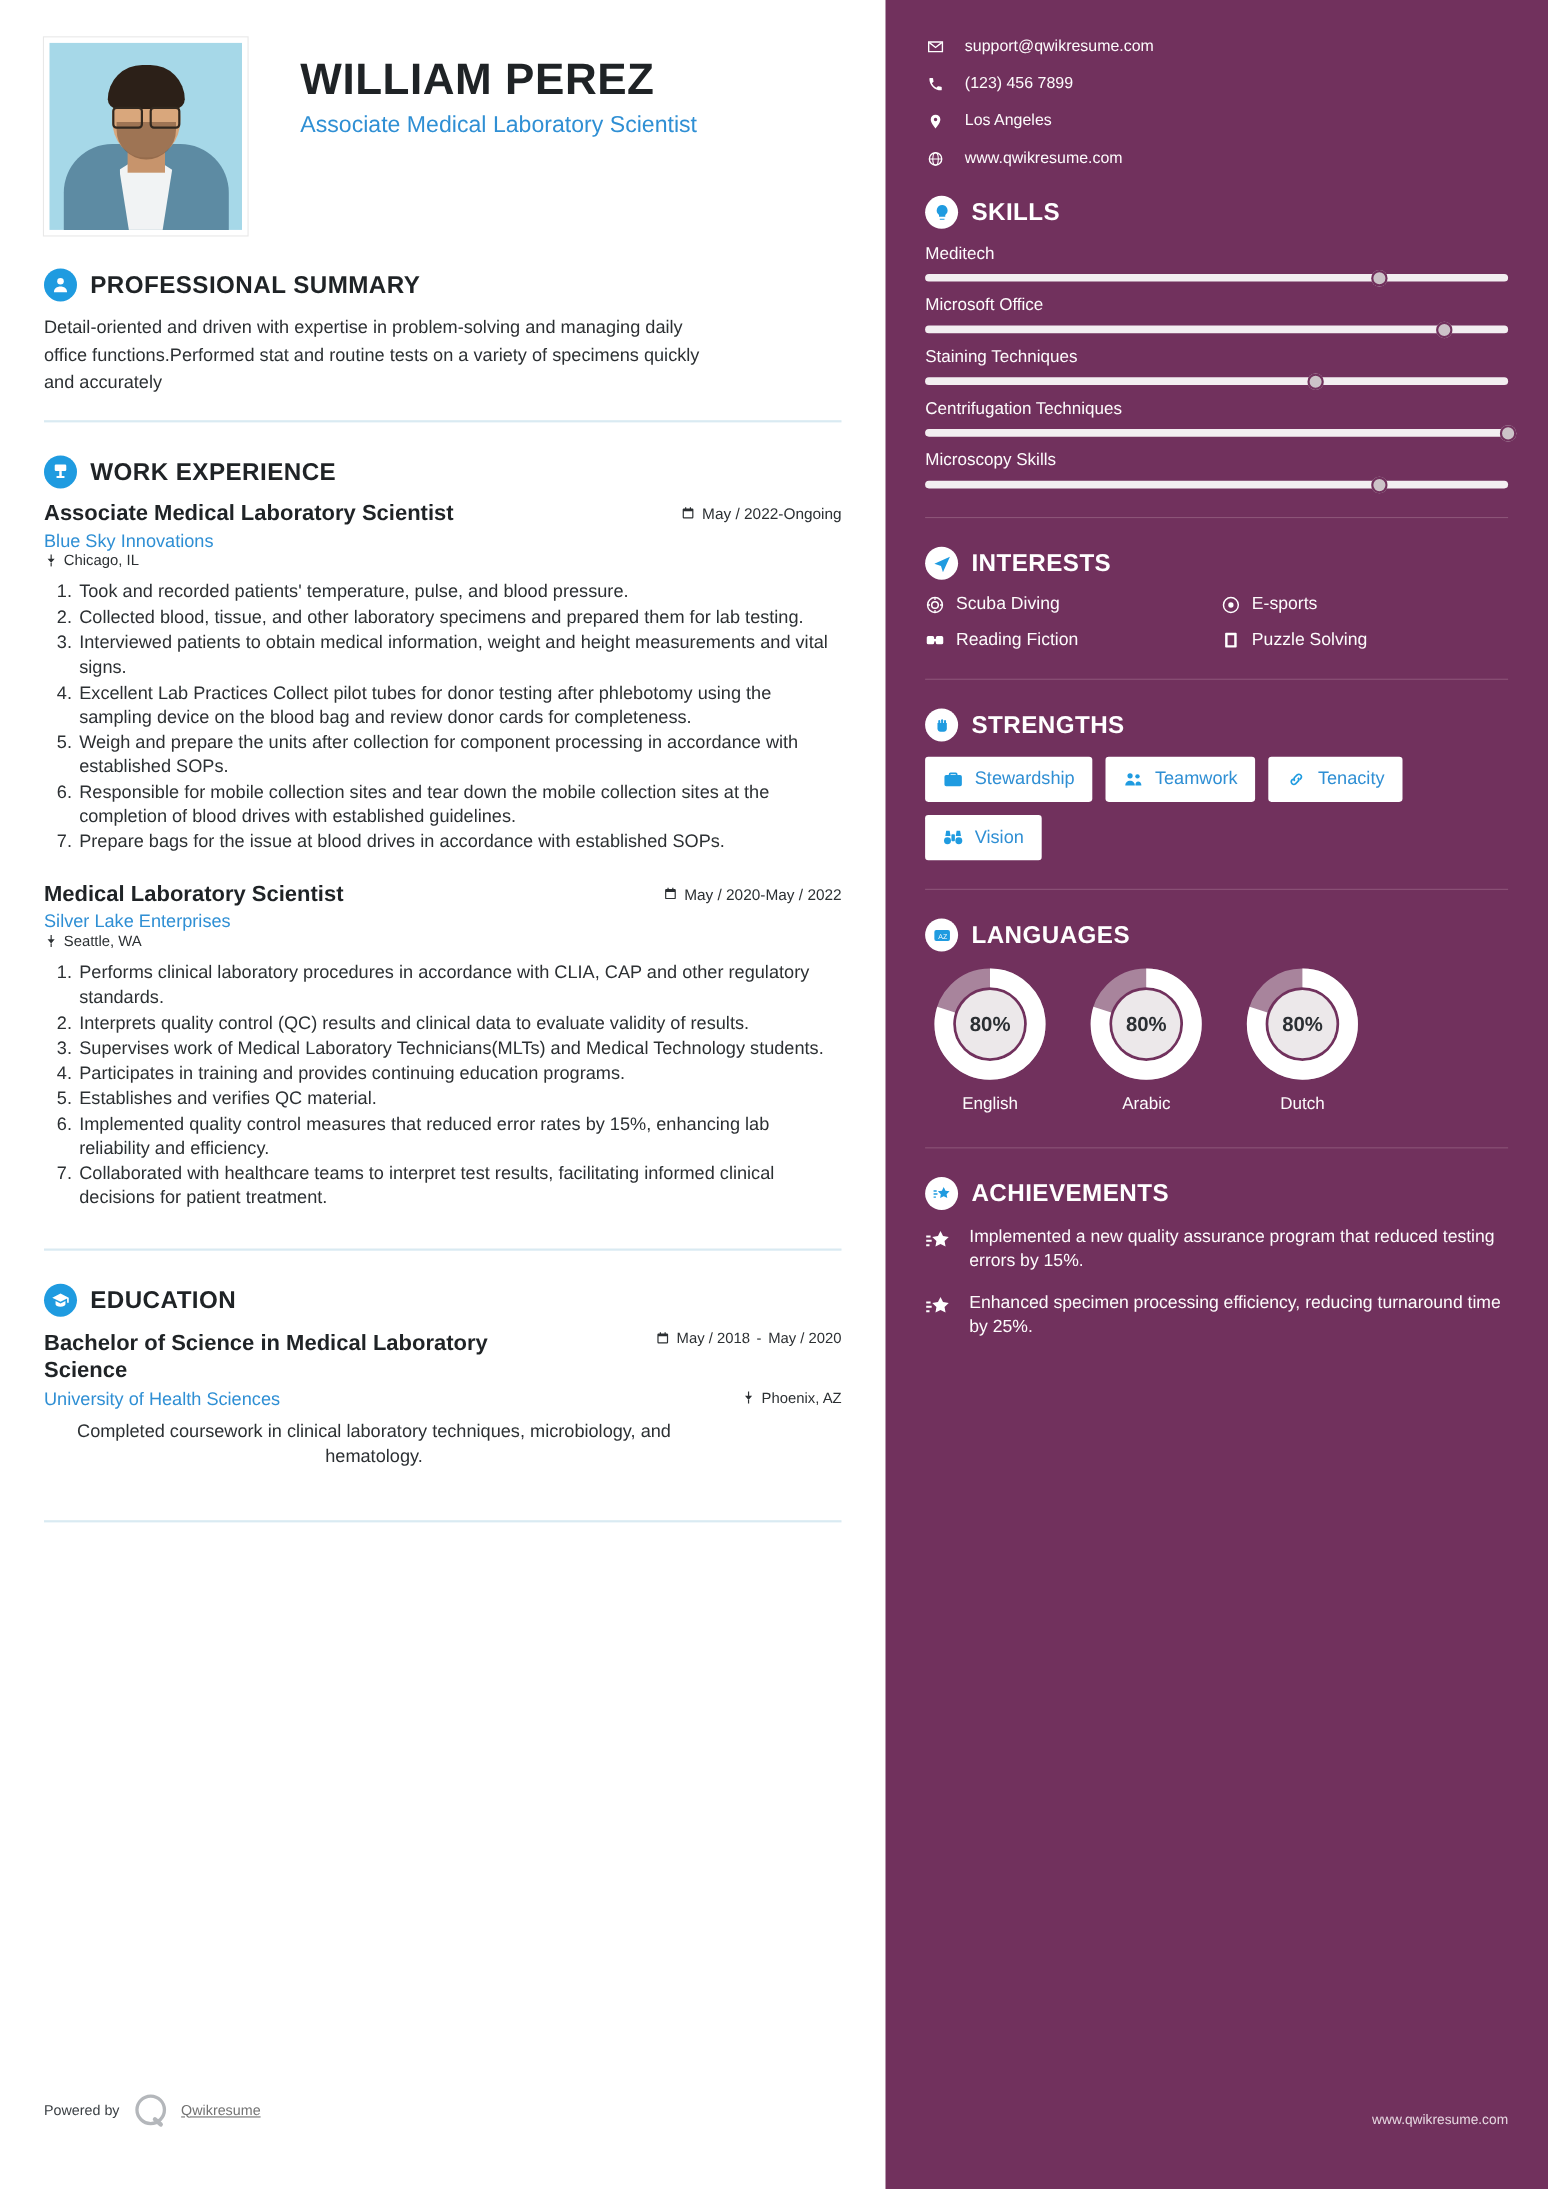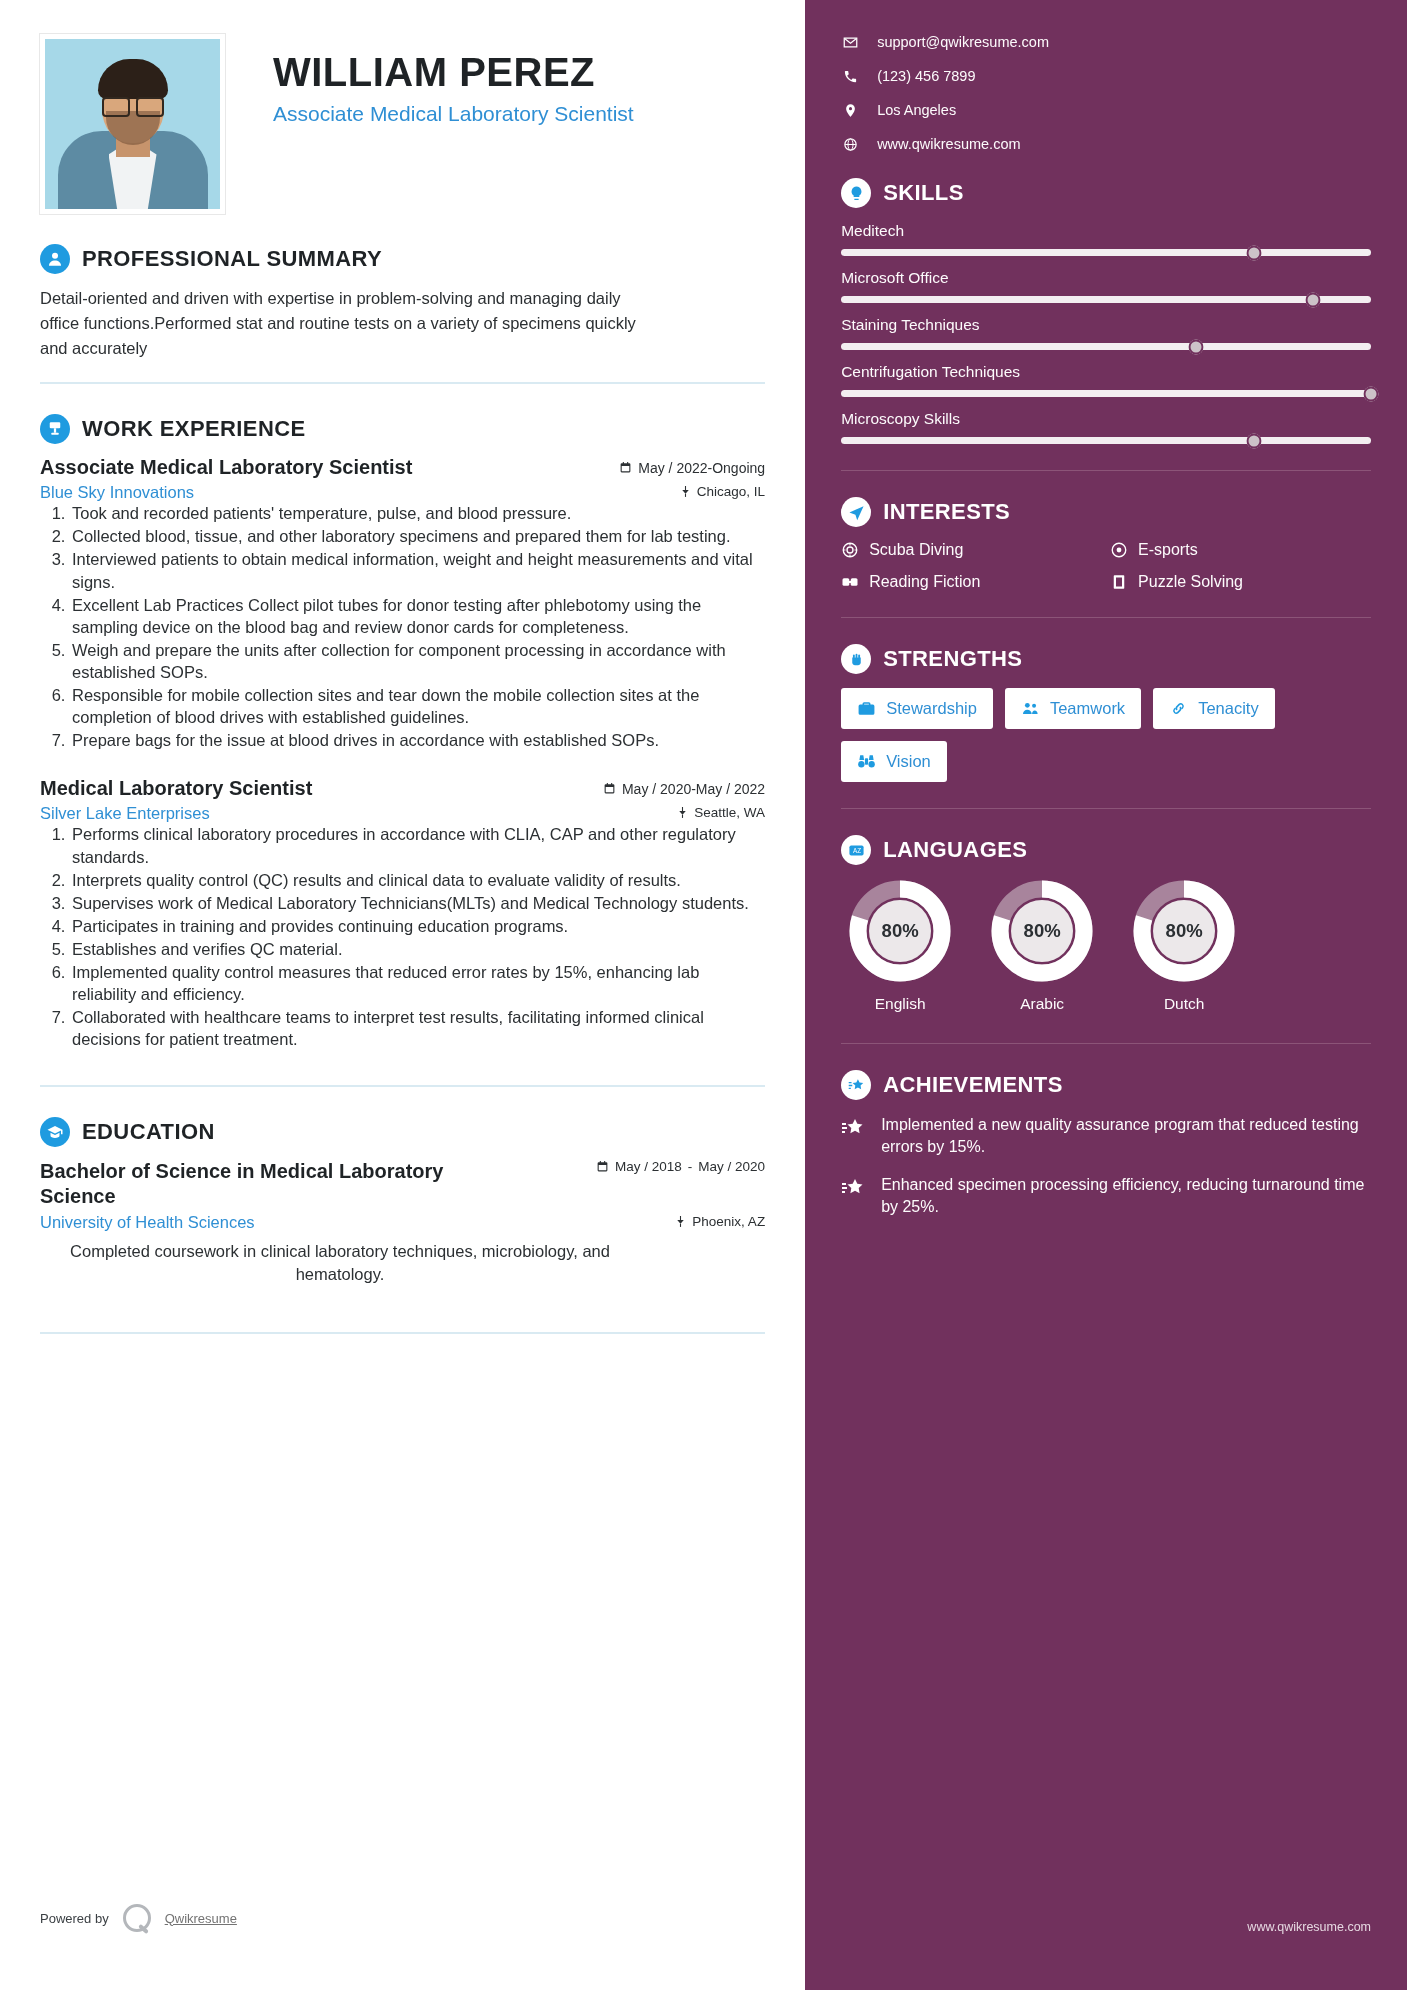--- a/index.html
+++ b/index.html
@@ -127,27 +127,28 @@
   
   .job { margin-top: 8px; }
   .job-row1 {
     display: flex; justify-content: space-between; align-items: baseline;
   }
   .job-name { font-size: 20px; font-weight: 700; color: #1f2326; }
   .job-meta { font-size: 14px; color: #2c3033; display:flex; align-items:center; gap:6px; white-space: nowrap;}
   .job-row2 {
     display: flex; justify-content: space-between; align-items: baseline;
     margin-top: 4px;
+    flex-direction: column;
   }
   .job-company { font-size: 16.5px; color: #2f8fd4; }
   .job-loc { font-size: 13.5px; color: #2c3033; display:flex; align-items:center; gap:5px; }
   .mini-ico { width: 13px; height: 13px; fill: #2c3033; flex:none; }
 
   ol.bullets {
-    margin: 0 0 0 0;
+    margin: 10px 0 0 0;
     padding-left: 30px;
     font-size: 16.5px;
     color: #2c3033;
     line-height: 1.34;
   }
   ol.bullets li { margin-bottom: 1px; padding-left: 2px; }
 
   
   .edu-row1 { display:flex; justify-content: space-between; align-items: flex-start; }
   .edu-degree { font-size: 20px; font-weight: 700; color:#1f2326; max-width: 480px; line-height:1.25;}

